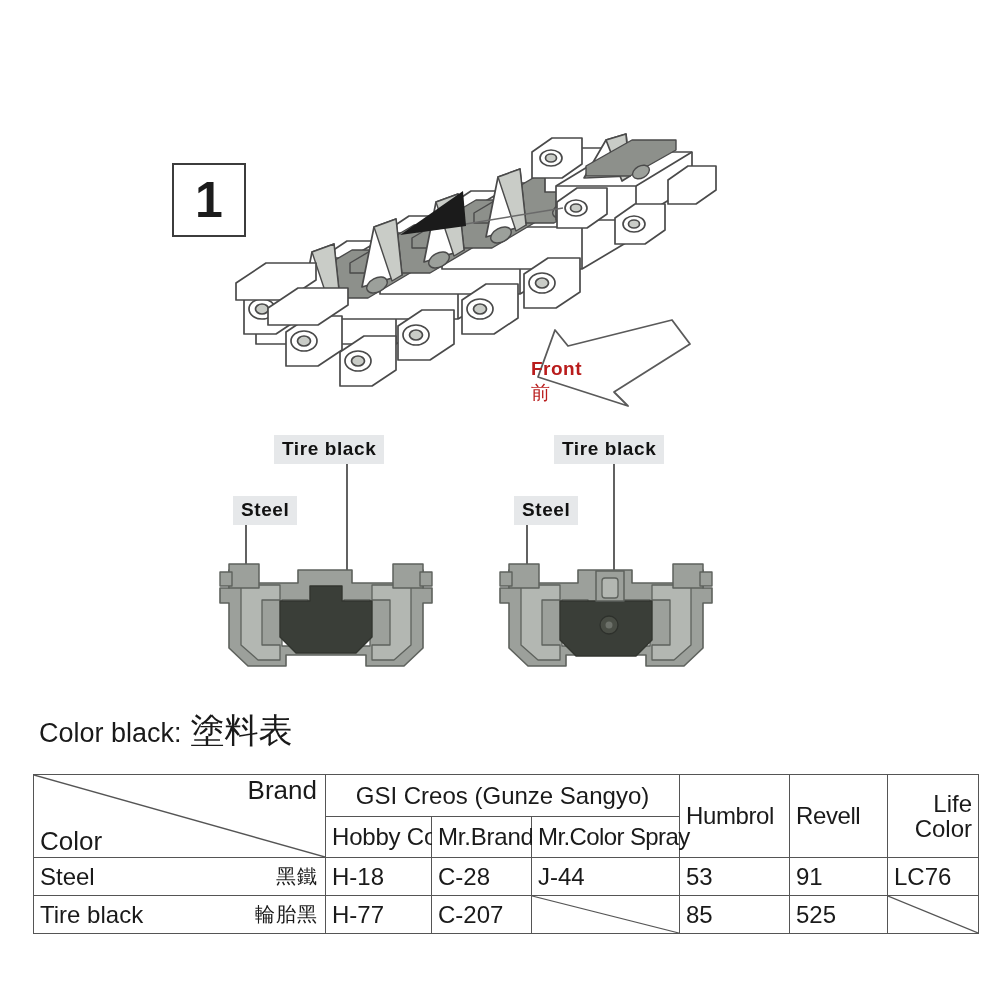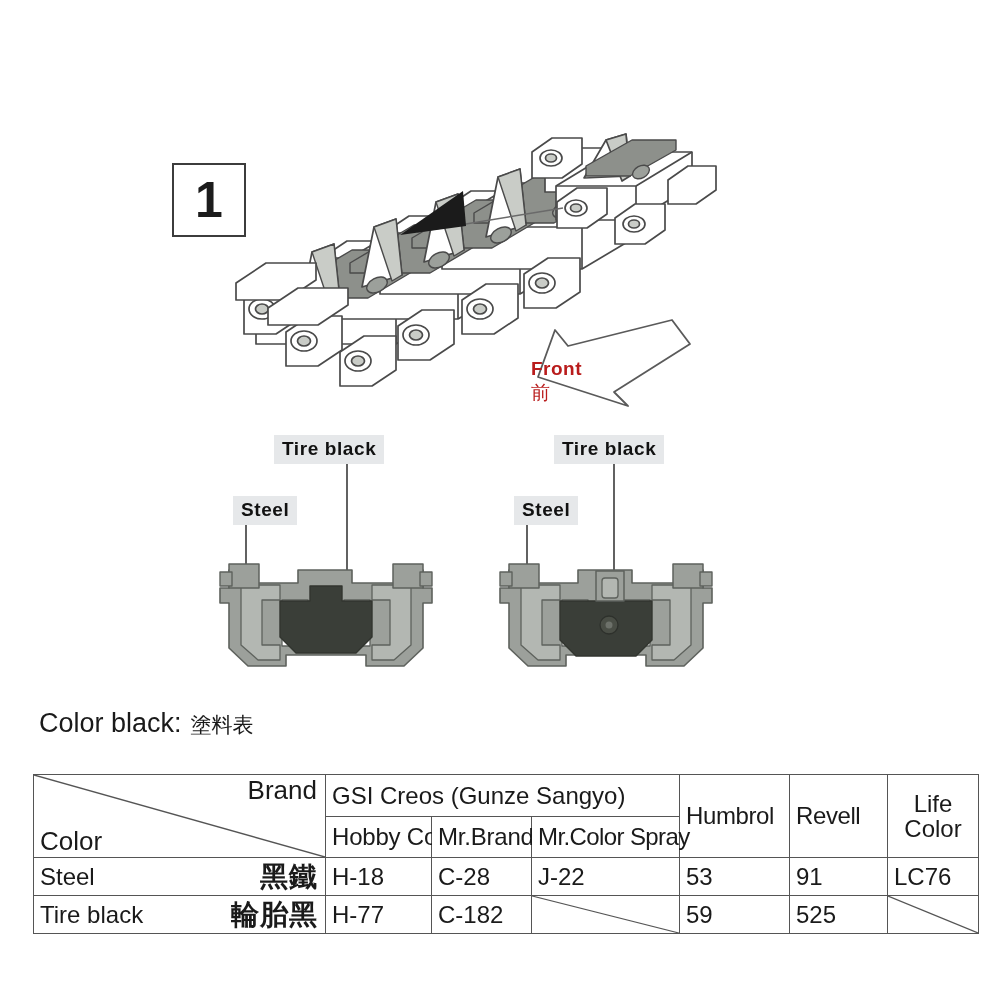--- a/index.html
+++ b/index.html
@@ -88,21 +88,21 @@
     position: absolute;
     left: 39px;
     top: 708px;
     font-size: 27px;
     color: #1a1a1a;
     white-space: nowrap;
     font-family: "Liberation Sans", sans-serif;
   }
   #colorlist-heading .cn {
     font-family: "DejaVu Sans", sans-serif;
-    font-size: 21px;
+    font-size: 34px;
     padding-left: 9px;
   }
 
   
   #color-table {
     position: absolute;
     left: 33px;
     top: 774px;
     width: 945px;
     border-collapse: collapse;
@@ -139,47 +139,47 @@
   }
   .corner-cell .slash {
     position: absolute;
     left: 0; top: 0;
     width: 100%; height: 100%;
   }
 
   .gsi-head {
     height: 36px;
     font-size: 25px;
-    text-align: left;
+    text-align: center;
     white-space: nowrap;
   }
   .sub-head {
     height: 36px;
     font-size: 20px;
     white-space: nowrap;
     letter-spacing: -0.2px;
   }
   .sub-head.tight { font-size: 19px; letter-spacing: -0.6px; text-align: right; }
   .big-head {
     font-size: 26px;
     white-space: nowrap;
     letter-spacing: -0.4px;
   }
   .life-head {
     font-size: 26px;
-    text-align: center;
+    text-align: right;
     line-height: 1.12;
     white-space: nowrap;
   }
   .row-cell { height: 38px; }
   .name-cell { position: relative; padding: 0 !important; }
   .name-cell .en { position: absolute; left: 6px; top: 50%; transform: translateY(-52%); font-size: 24px; }
   .name-cell .cn {
     position: absolute; right: 7px; top: 50%; transform: translateY(-52%);
-    font-size: 28px; font-family: "DejaVu Sans", sans-serif; letter-spacing: 1px; font-weight: bold;
+    font-size: 20px; font-family: "DejaVu Sans", sans-serif; letter-spacing: 1px;
   }
   .diag-cell { position: relative; }
   .diag-cell svg { position: absolute; left: 0; top: 0; width: 100%; height: 100%; }
 </style>
 </head>
 <body>
 
 <div id="illustration">
 
   <svg width="1000" height="690" viewBox="0 0 1000 690">
@@ -423,39 +423,39 @@
     <td class="sub-head tight">Mr.Color Spray</td>
   </tr>
 
   <tr class="row-cell">
     <td class="name-cell" colspan="2">
       <span class="en">Steel</span>
       <span class="cn">黑鐵</span>
     </td>
     <td>H-18</td>
     <td>C-28</td>
-    <td>J-22</td>
+    <td>J-44</td>
     <td>53</td>
     <td>91</td>
     <td>LC76</td>
   </tr>
 
   <tr class="row-cell">
     <td class="name-cell" colspan="2">
       <span class="en">Tire black</span>
       <span class="cn">輪胎黑</span>
     </td>
     <td>H-77</td>
-    <td>C-182</td>
+    <td>C-207</td>
     <td class="diag-cell">
       <svg viewBox="0 0 148 38" preserveAspectRatio="none">
         <line x1="0" y1="0" x2="148" y2="38" stroke="#555555" stroke-width="1.2" vector-effect="non-scaling-stroke"></line>
       </svg>
     </td>
-    <td>59</td>
+    <td>85</td>
     <td>525</td>
     <td class="diag-cell">
       <svg viewBox="0 0 91 38" preserveAspectRatio="none">
         <line x1="0" y1="0" x2="91" y2="38" stroke="#555555" stroke-width="1.2" vector-effect="non-scaling-stroke"></line>
       </svg>
     </td>
   </tr>
 </tbody>
   </table>
 

